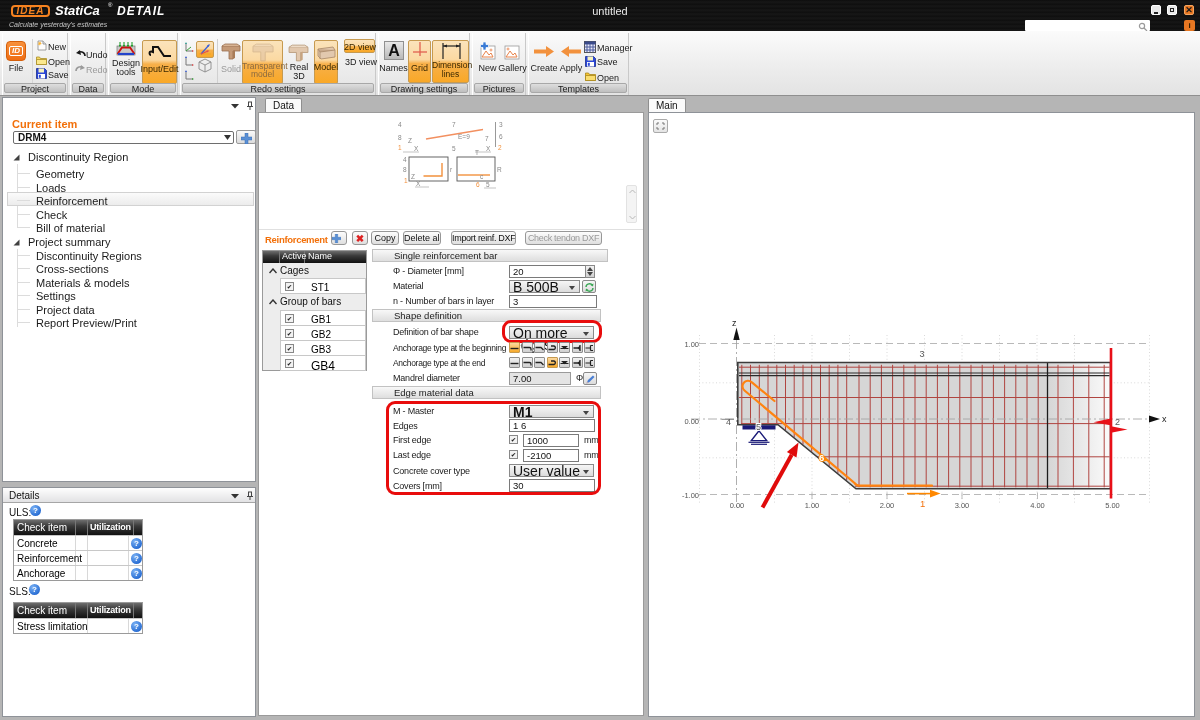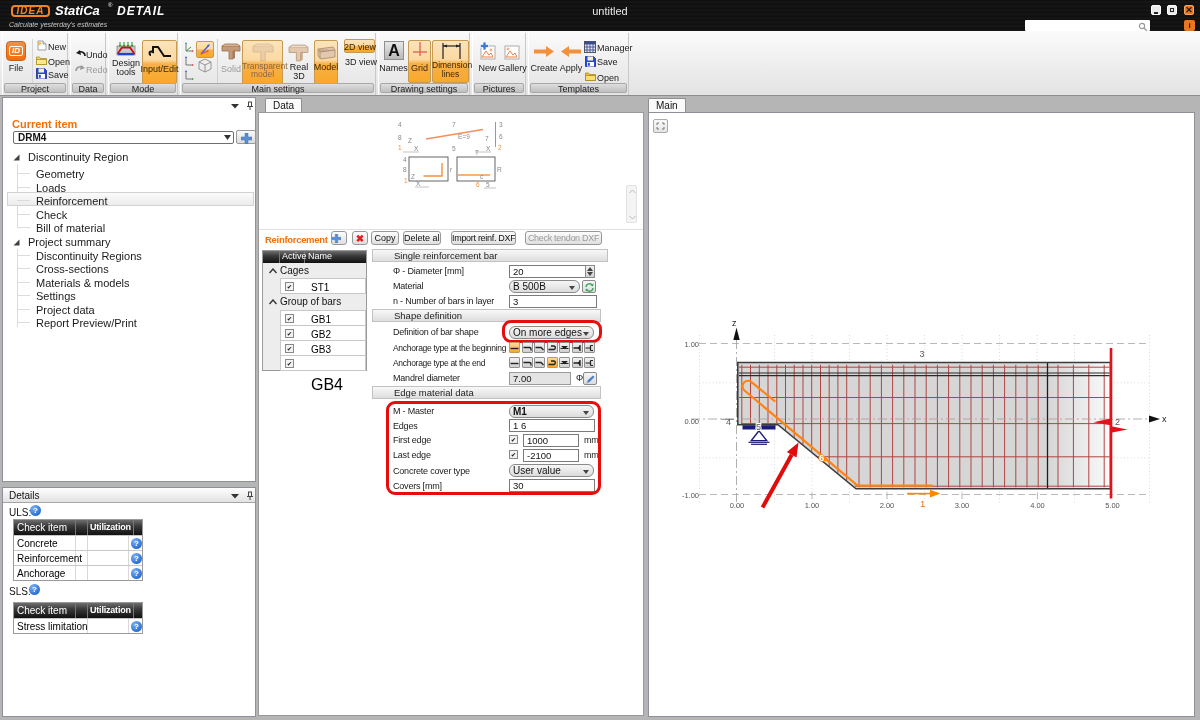--- a/index.html
+++ b/index.html
@@ -28,21 +28,21 @@
 .panel{position:absolute;background:#fff;border:1px solid #8e9298}
 #tabstrip{position:absolute;left:0;top:96px;width:1200px;height:16px;background:#b5b5b5}
 .tab{position:absolute;top:2px;height:14px;background:#fafafa;border:1px solid #8f8f8f;border-bottom:none;border-radius:2px 2px 0 0;font-size:10px;padding:1px 7px 0 7px;color:#111}
 
 .tnode{position:absolute;font-size:11px;color:#1a1a1a;white-space:nowrap}
 
 .dhead{background:linear-gradient(180deg,#6e6e6e,#3a3a3a 40%,#111);color:#fff}
 .qmark{position:absolute;width:11px;height:11px;border-radius:50%;background:radial-gradient(circle at 35% 30%,#7ab2f5,#2b6fd4 70%);color:#fff;font-size:8px;font-weight:bold;text-align:center;line-height:11px}
 
 .inp{position:absolute;background:#fff;border:1px solid #7a7a7a;font-size:9.5px;color:#111;padding:0 3px;line-height:12px}
-.combo{position:absolute;background:linear-gradient(180deg,#f6f6f6,#dcdcdc);border:1px solid #8a8a8a;border-radius:6px;font-size:10px;color:#111;padding:0 3px;line-height:12px}
+.combo{position:absolute;background:linear-gradient(180deg,#f6f6f6,#dcdcdc);border:1px solid #8a8a8a;border-radius:0;font-size:14px;color:#111;padding:0 3px;line-height:12px}
 .combo:after{content:"";position:absolute;right:4px;top:5px;border:3px solid transparent;border-top:4px solid #444}
 .seclbl{position:absolute;background:linear-gradient(180deg,#f8f8f8,#dedede);border:1px solid #c2c2c2;font-size:9.5px;color:#222;padding-left:21px;line-height:12px}
 .plbl{position:absolute;font-size:9px;letter-spacing:-0.2px;color:#1a1a1a;white-space:nowrap}
 .chk{position:absolute;width:9px;height:9px;border:1px solid #888;background:#f2f2f2;font-size:6.5px;line-height:8px;text-align:center;color:#222}
 .redring{position:absolute;border:3px solid #e80c0c;border-radius:9px}
 .sbtn{position:absolute;background:linear-gradient(180deg,#fdfdfd,#dfdfdf);border:1px solid #979797;border-radius:3px;font-size:9px;color:#111;text-align:center;white-space:nowrap;overflow:hidden}
 .anchbtn{position:absolute;width:11px;height:11px;background:linear-gradient(180deg,#f2f2f2,#cfcfcf);border:1px solid #8f8f8f;border-radius:1px}
 .anchbtn svg{display:block}
 svg{display:block}
 .anchsel{background:linear-gradient(180deg,#fcd9a1,#f7a928);border-color:#c69a50}
@@ -194,21 +194,21 @@
       <div class="obtn" style="left:133px;top:7px;width:24px;height:44px"></div>
       <svg class="abs" style="left:135px;top:10px" width="21" height="19" viewBox="0 0 21 19">
           <path d="M2 6 L17 4 19 7 V14 L5 16 2 13 Z" fill="#e2c8ae" stroke="#a88868" stroke-width="0.8"></path>
           <path d="M2 6 L4 9 19 7" fill="#c8a88a" stroke="#a88868" stroke-width="0.8"></path>
           <path d="M4 9 V16" stroke="#a88868" stroke-width="0.8"></path>
         </svg>
       <div class="btxt" style="left:131px;top:29px;width:28px;color:#3a2800">Model</div>
       <div class="obtn" style="left:163px;top:6px;width:31px;height:13.5px"></div>
       <div class="btxt" style="left:163px;top:8.5px;width:31px;color:#3a2800">2D view</div>
       <div class="btxt" style="left:164px;top:23.5px;width:31px">3D view</div>
-      <div class="rlabel">Main settings</div>
+      <div class="rlabel">Redo settings</div>
     </div>
 
     <div class="rgroup" style="left:378px;width:92px">
       <div class="abs" style="left:5px;top:8px;width:20px;height:19px;background:linear-gradient(180deg,#e8e8e8,#b8b8b8);border:1px solid #909090;color:#111;font-weight:bold;font-size:16px;text-align:center;line-height:18px">A</div>
       <div class="btxt" style="left:0px;top:29.5px;width:29px">Names</div>
       <div class="obtn" style="left:29px;top:7px;width:23px;height:43px"></div>
       <svg class="abs" style="left:34px;top:9px" width="15" height="19" viewBox="0 0 15 19">
           <line x1="7" y1="0" x2="7" y2="14" stroke="#e06050" stroke-width="1.3"></line>
           <line x1="0" y1="10" x2="14" y2="10" stroke="#e06050" stroke-width="1.3"></line>
         </svg>
@@ -474,21 +474,21 @@
       <div class="abs" style="left:17px;top:74px;width:86px;height:16px;background:#fff;border:1px solid #c8c8c8">
         <div class="chk" style="left:4px;top:3px">✔</div>
         <div class="abs" style="left:30px;top:3px;font-size:10px">GB2</div>
       </div>
       <div class="abs" style="left:17px;top:89px;width:86px;height:16px;background:#fff;border:1px solid #c8c8c8">
         <div class="chk" style="left:4px;top:3px">✔</div>
         <div class="abs" style="left:30px;top:3px;font-size:10px">GB3</div>
       </div>
       <div class="abs" style="left:17px;top:104px;width:86px;height:16px;background:#fff;border:1px solid #c8c8c8">
         <div class="chk" style="left:4px;top:3px">✔</div>
-        <div class="abs" style="left:30px;top:20px;font-size:16px">GB4</div>
+        <div class="abs" style="left:30px;top:3px;font-size:12px">GB4</div>
       </div>
     </div>
 
     <div class="seclbl" style="left:113px;top:136px;width:236px;height:13px">Single reinforcement bar</div>
     <div class="plbl" style="left:134px;top:153px">Φ - Diameter [mm]</div>
     <div class="inp" style="left:250px;top:151.5px;width:80px;height:13px">20</div>
     <div class="abs" style="left:326px;top:151.5px;width:10px;height:13px;background:linear-gradient(180deg,#f2f2f2,#d2d2d2);border:1px solid #8a8a8a">
       <svg class="abs" style="left:1px;top:1px" width="6" height="4">
           <path d="M0 4 3 0 6 4Z" fill="#444"></path>
         </svg>

